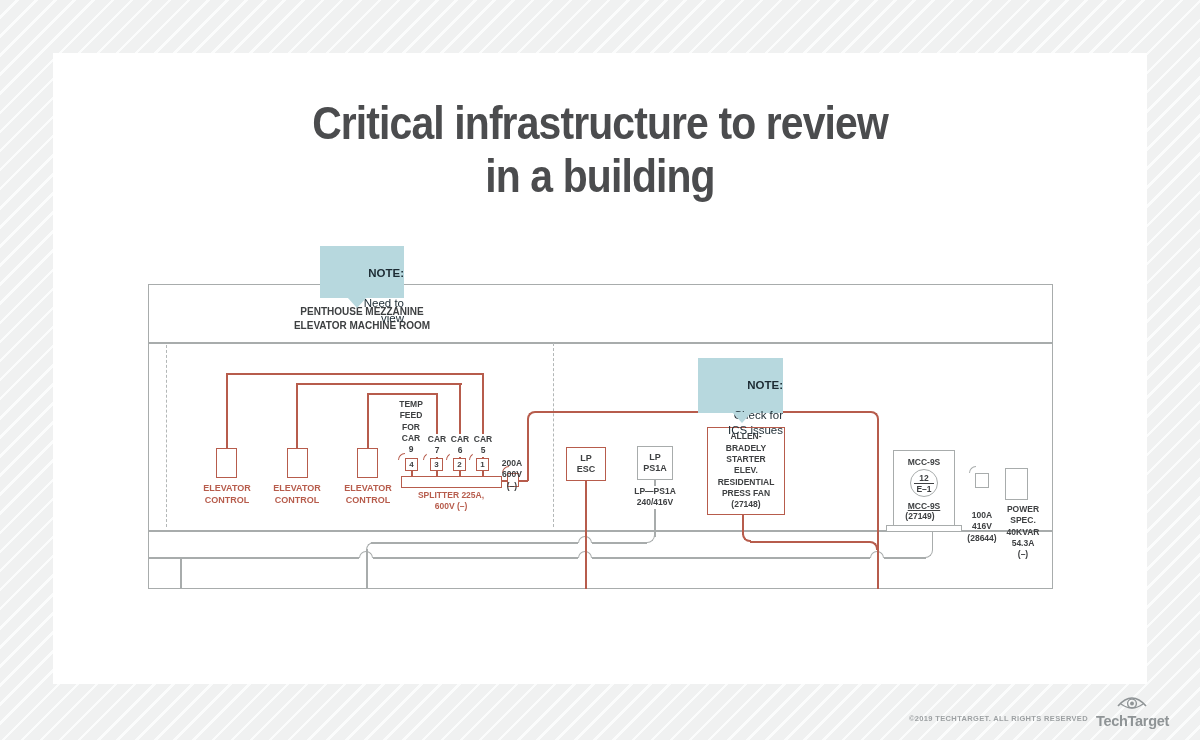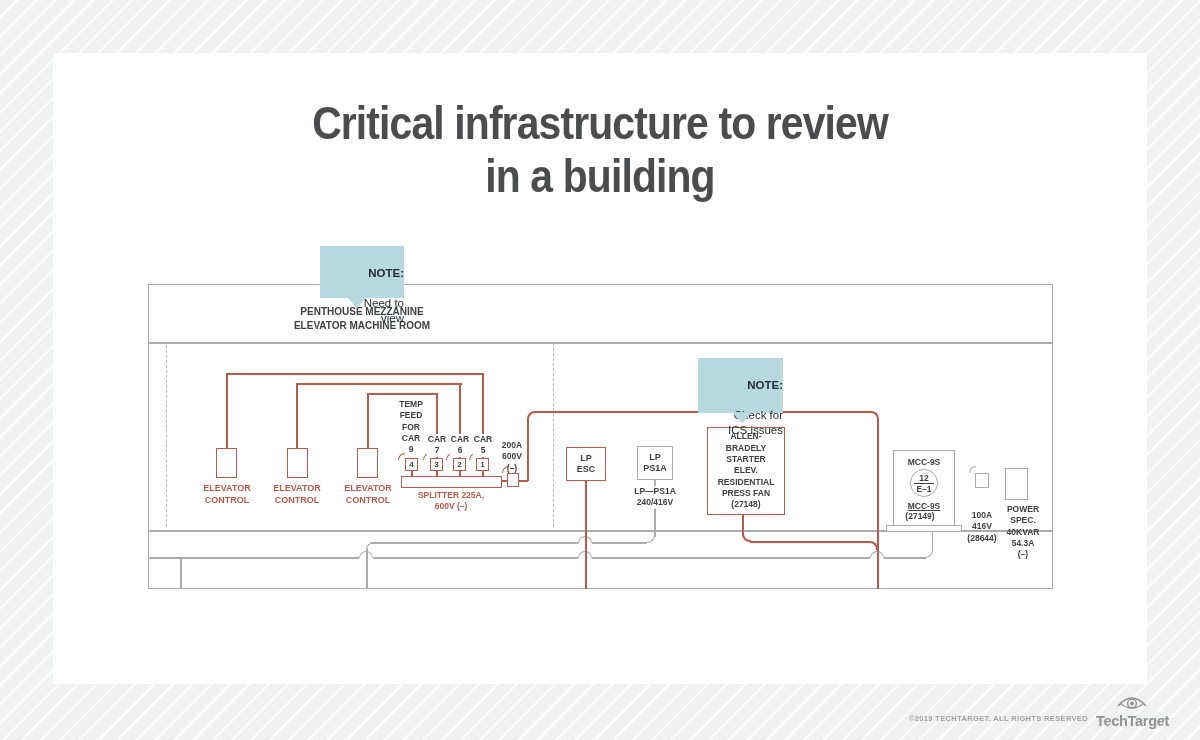--- a/index.html
+++ b/index.html
@@ -187,21 +187,21 @@
 CAR
 9</div>
 <div class="lbl s85 wbg" style="left:437px;top:434px;">CAR
 7</div>
 <div class="lbl s85 wbg" style="left:460px;top:434px;">CAR
 6</div>
 <div class="lbl s85 wbg" style="left:483px;top:434px;">CAR
 5</div>
 <div class="lbl redt s85" style="left:451px;top:490px;">SPLITTER 225A,
 600V (–)</div>
-<div class="lbl s85" style="left:512px;top:440px;">200A
+<div class="lbl s85" style="left:512px;top:458px;">200A
 600V
 (–)</div>
 <div class="lbl s85 wbg" style="left:655px;top:486px;">LP—PS1A
 240/416V</div>
 <div class="lbl s85" style="left:982px;top:494px;margin-top:16px;">100A
 416V
 (28644)</div>
 <div class="lbl s85" style="left:1016px;top:504px;margin-left:7px;">POWER
 SPEC.
 40KVAR

